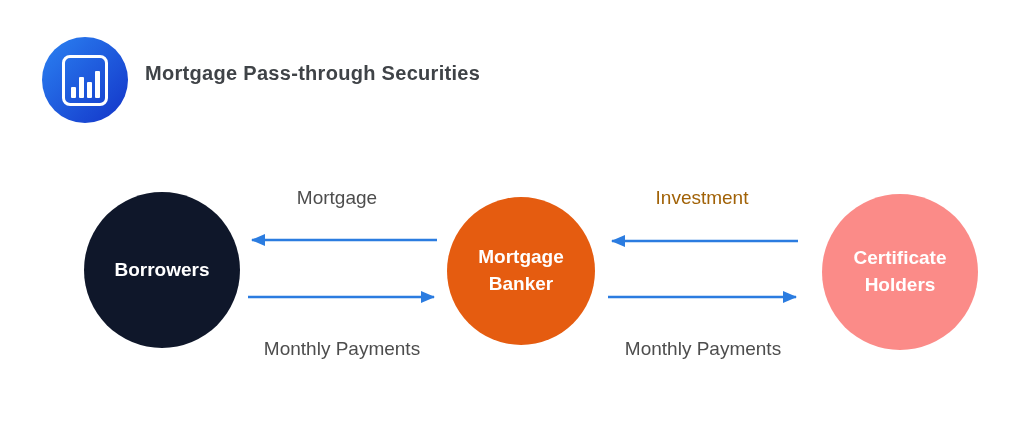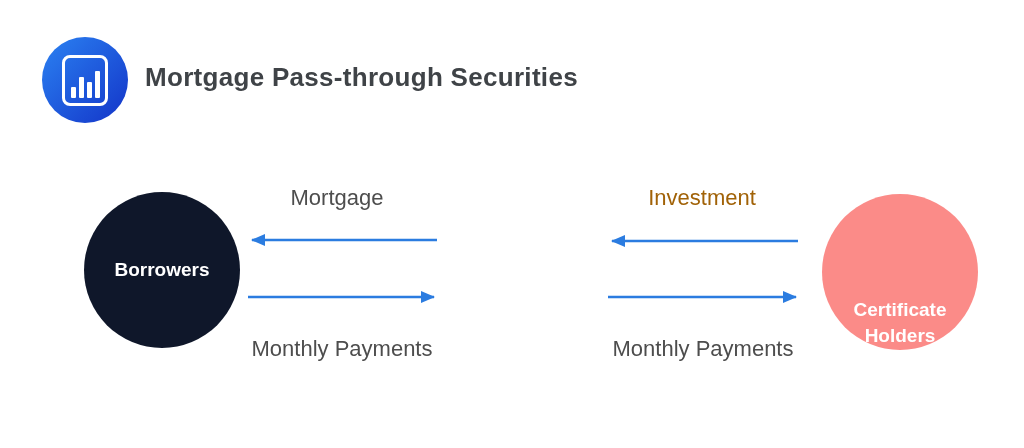--- a/index.html
+++ b/index.html
@@ -49,21 +49,21 @@
   .bar.b1 { height: 11px; }
   .bar.b2 { height: 21px; }
   .bar.b3 { height: 16px; }
   .bar.b4 { height: 27px; }
 
   .page-title {
     position: absolute;
     left: 145px;
     top: 62px;
     margin: 0;
-    font-size: 26px;
+    font-size: 20px;
     font-weight: 700;
     letter-spacing: 0.3px;
     color: #3f4347;
     white-space: nowrap;
   }
 
   
   .node {
     position: absolute;
     border-radius: 50%;
@@ -74,35 +74,35 @@
     font-weight: 700;
     font-size: 19px;
     text-align: center;
     line-height: 1.4;
   }
   .node .node-label {
     max-width: 112px;
   }
   .node-borrowers          { left: 84px;  top: 192px; width: 156px; height: 156px; }
   .node-mortgage-banker    { left: 447px; top: 197px; width: 148px; height: 148px; }
-  .node-certificate-holders{ left: 822px; top: 194px; width: 156px; height: 156px; align-items: flex-end; }
+  .node-certificate-holders{ left: 822px; top: 194px; width: 156px; height: 156px; }
 
   
   .arrows-svg {
     position: absolute;
     left: 0;
     top: 0;
     pointer-events: none;
   }
 
   
   .flow-label {
     position: absolute;
     transform: translate(-50%, -50%);
-    font-size: 22px;
+    font-size: 19px;
     color: #4d4d4d;
     white-space: nowrap;
   }
   .flow-label-1 { left: 337px; top: 198px; }
   .flow-label-2 { left: 342px; top: 349px; }
   .flow-label-3 { left: 702px; top: 198px; }
   .flow-label-4 { left: 703px; top: 349px; }
 </style>
 </head>
 <body>
@@ -128,20 +128,23 @@
     <line x1="437" y1="240" x2="252" y2="240" stroke-width="2.5" marker-end="url(#arrowhead)" stroke="#2b7ce0"></line>
     <line x1="248" y1="297" x2="434" y2="297" stroke-width="2.5" marker-end="url(#arrowhead)" stroke="#2b7ce0"></line>
     <line x1="798" y1="241" x2="612" y2="241" stroke-width="2.5" marker-end="url(#arrowhead)" stroke="#2b7ce0"></line>
     <line x1="608" y1="297" x2="796" y2="297" stroke-width="2.5" marker-end="url(#arrowhead)" stroke="#2b7ce0"></line>
   </svg>
 
   <div class="node node-borrowers" style="background-color: #0f172a;">
     <span class="node-label">Borrowers</span>
   </div>
 
+  <div class="node node-mortgage-banker" style="background-color: rgb(229, 92, 16);">
+    <span class="node-label">Mortgage Banker</span>
+  </div>
 
   <div class="node node-certificate-holders" style="background-color: rgb(251, 139, 136);">
     <span class="node-label">Certificate Holders</span>
   </div>
 
   <div class="flow-label flow-label-1" style="color: rgb(77, 77, 77);">Mortgage</div>
   <div class="flow-label flow-label-2" style="color: rgb(77, 77, 77);">Monthly Payments</div>
   <div class="flow-label flow-label-3" style="color: #a16207;">Investment</div>
   <div class="flow-label flow-label-4" style="color: rgb(77, 77, 77);">Monthly Payments</div>
 

